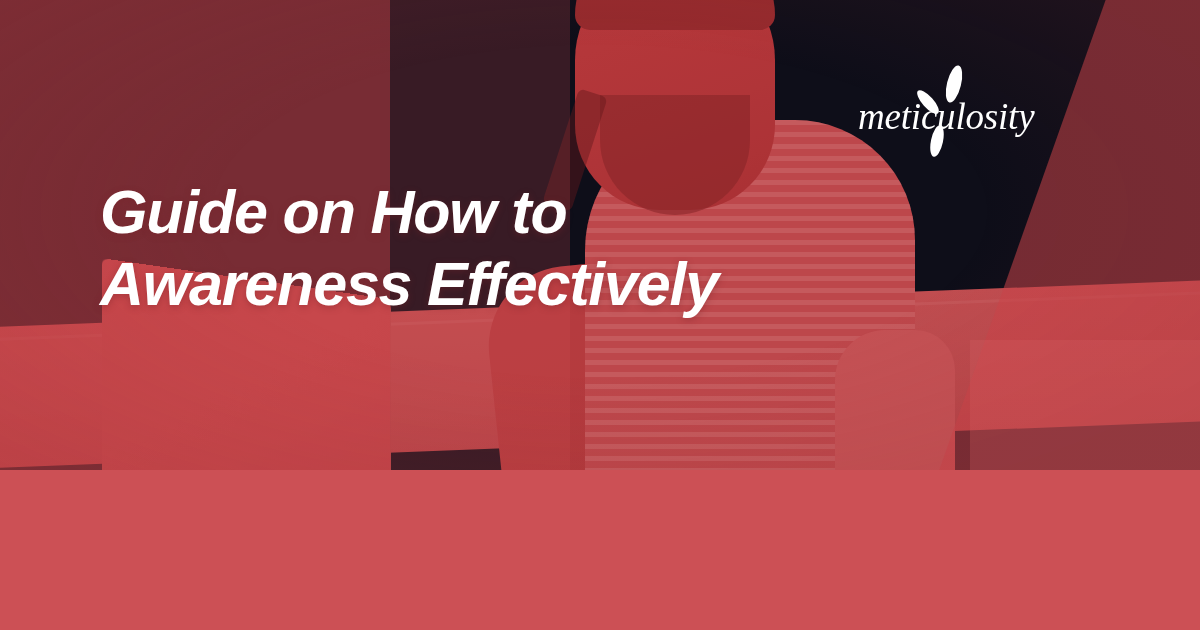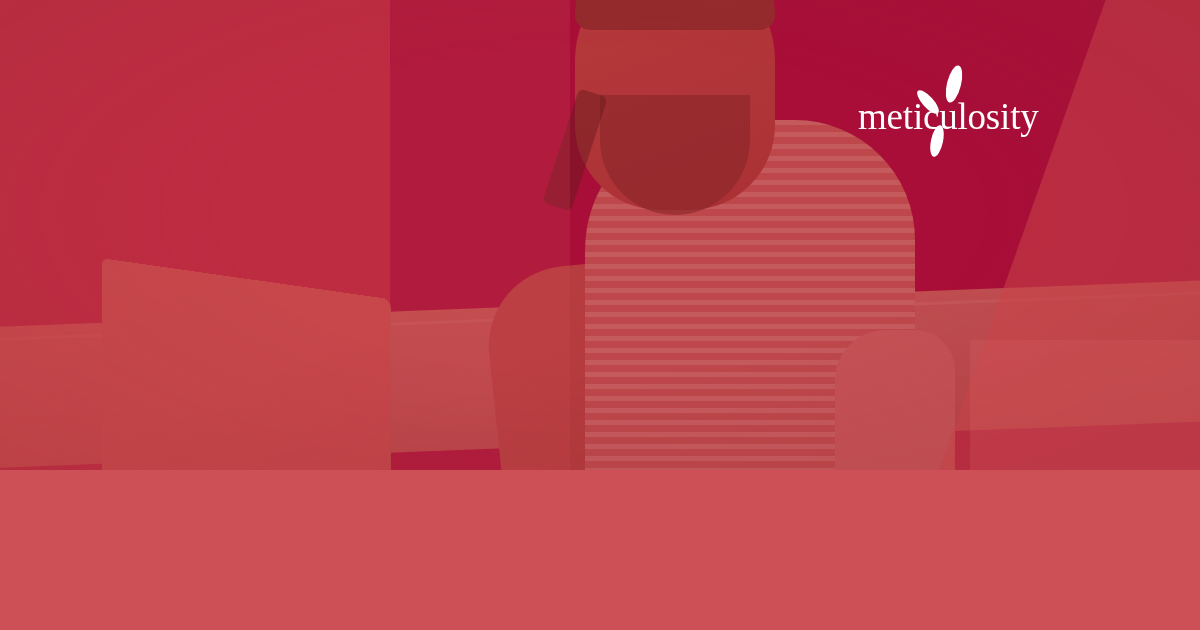--- a/index.html
+++ b/index.html
@@ -7,21 +7,22 @@
   body {
     font-family:"Liberation Sans", sans-serif;
     background:#cc5055;
   }
 
   .banner {
     position:relative;
     width:1200px;
     height:470px;
     overflow:hidden;
-    background:#be185d;
+    background:#0f172a;
+    font-style:italic;
   }
 
   
   .photo-layer { position:absolute; inset:0; overflow:hidden; }
 
   
   .desk {
     position:absolute; left:-5%; bottom:0; width:110%; height:30%;
     background:linear-gradient(to bottom, #d98386 0%, #d58083 35%, #cf7679 100%);
     transform:skewY(-2.2deg);
@@ -218,16 +219,18 @@
         <g fill="#ffffff">
           <ellipse cx="96" cy="22" rx="7" ry="19" transform="rotate(14 96 22)"></ellipse>
           <ellipse cx="70" cy="40" rx="5.5" ry="15" transform="rotate(-42 70 40)"></ellipse>
           <ellipse cx="79" cy="79" rx="6" ry="16" transform="rotate(12 79 79)"></ellipse>
         </g>
       </svg>
       <div class="logo-word">meticulosity</div>
     </div>
 
     <h1 class="headline">
+      <span class="headline-line">Guide on How to</span>
+      <span class="headline-line">Awareness Effectively</span>
     </h1>
 
   </div>
 </div>
 
 </body></html>

